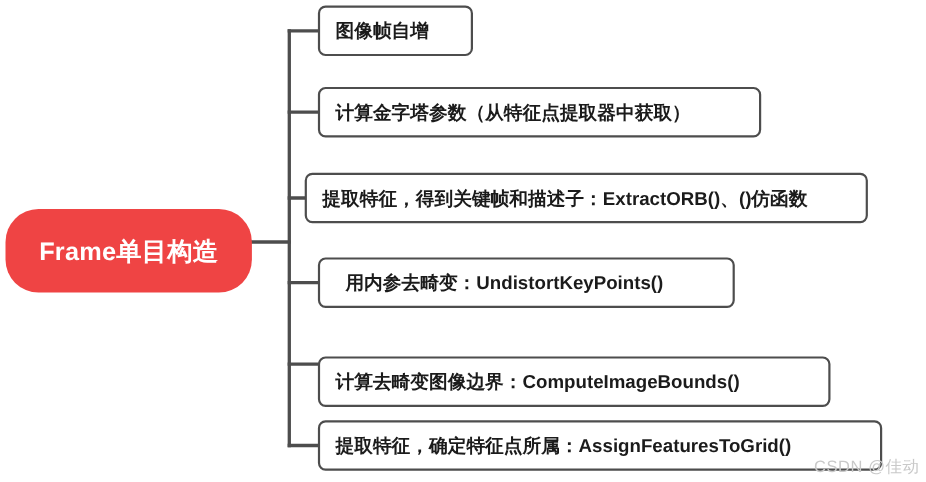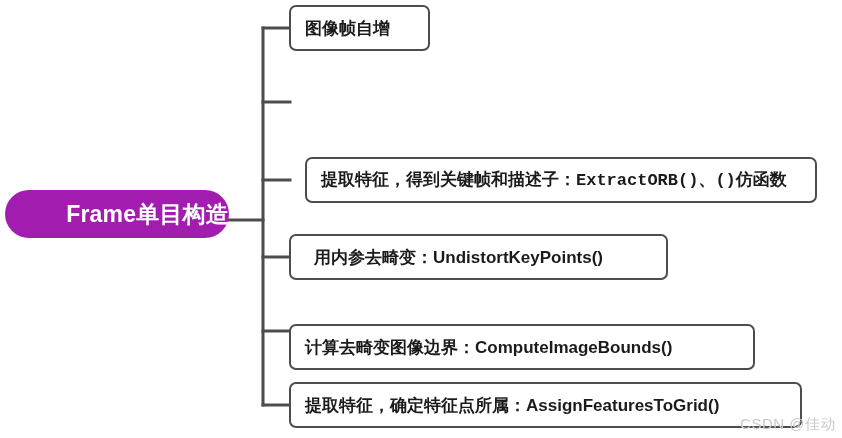--- a/index.html
+++ b/index.html
@@ -23,26 +23,26 @@
     top: 0;
     width: 842px;
     height: 438px;
     pointer-events: none;
   }
   .root-node {
     position: absolute;
     left: 5px;
     top: 190px;
     width: 224px;
-    height: 48px;
-    background: #a21caf;
+    height: 76px;
+    background: #ef4444;
     border-radius: 30px;
     display: flex;
     align-items: center;
-    justify-content: flex-end;
+    justify-content: center;
     box-sizing: border-box;
   }
   .root-label {
     color: #ffffff;
     font-size: 23px;
     font-weight: bold;
     letter-spacing: 0.2px;
     white-space: nowrap;
   }
   .branch-node {
@@ -93,22 +93,25 @@
   </svg>
 
   <div class="root-node">
     <span class="root-label">Frame单目构造</span>
   </div>
 
   <div class="branch-node" style="left:289px; top:5px; width:141px;text-align:center;">
     <span class="branch-label">图像帧自增</span>
   </div>
 
+  <div class="branch-node" style="left:289px; top:79px; width:403px;">
+    <span class="branch-label">计算金字塔参数（从特征点提取器中获取）</span>
+  </div>
 
-  <div class="branch-node" style="left:305px; top:157px; width:512px;font-family:Liberation Mono, monospace;">
+  <div class="branch-node" style="left:277px; top:157px; width:512px;">
     <span class="branch-label">提取特征，得到关键帧和描述子：ExtractORB()、()仿函数</span>
   </div>
 
   <div class="branch-node" style="left:289px; top:234px; width:379px;padding-left:23px;">
     <span class="branch-label">用内参去畸变：UndistortKeyPoints()</span>
   </div>
 
   <div class="branch-node" style="left:289px; top:324px; width:466px;">
     <span class="branch-label">计算去畸变图像边界：ComputeImageBounds()</span>
   </div>

